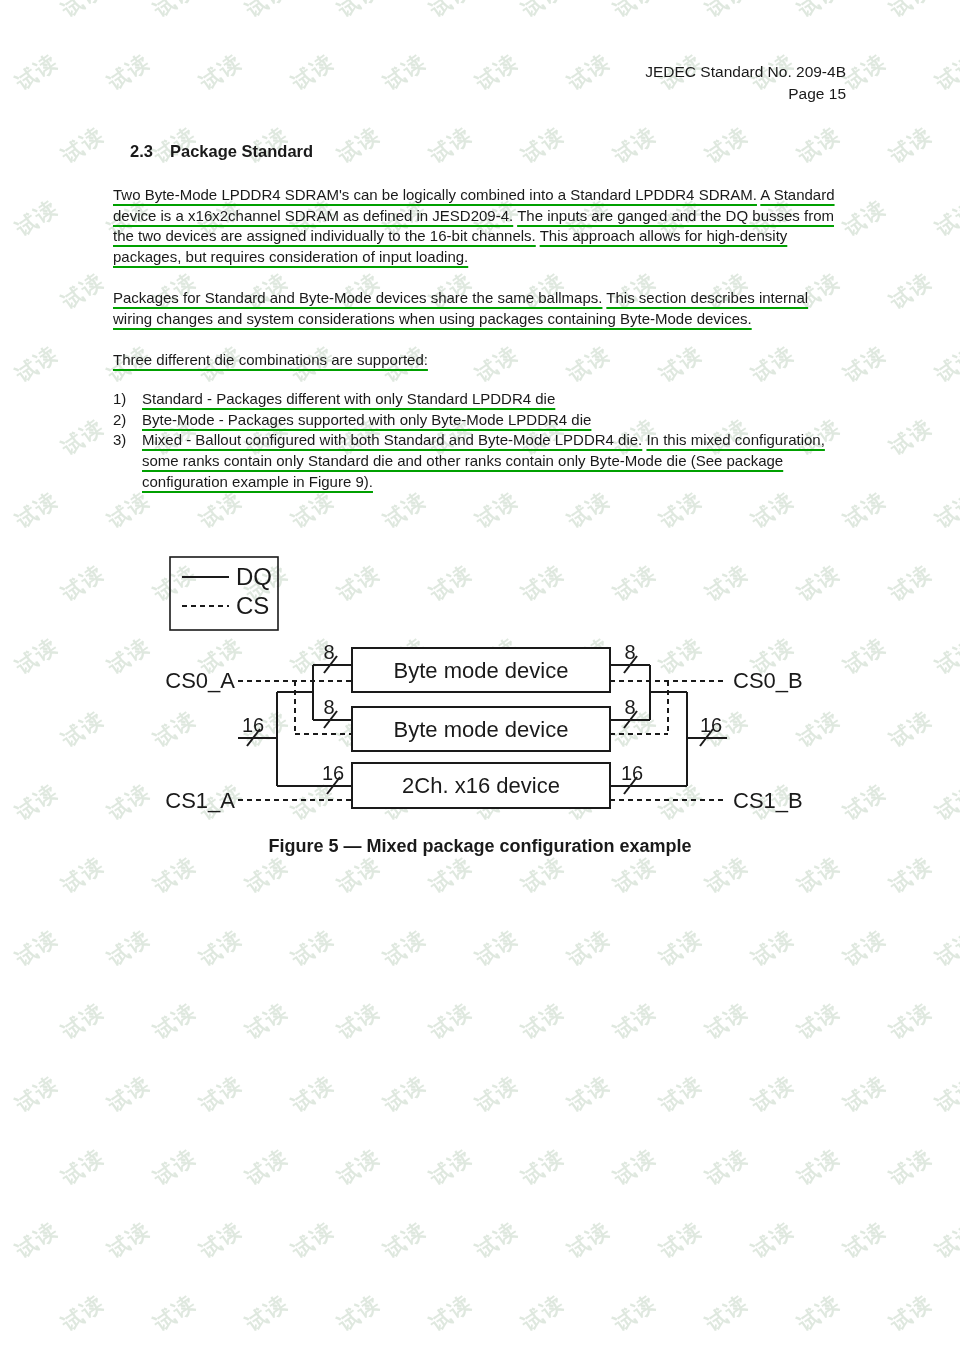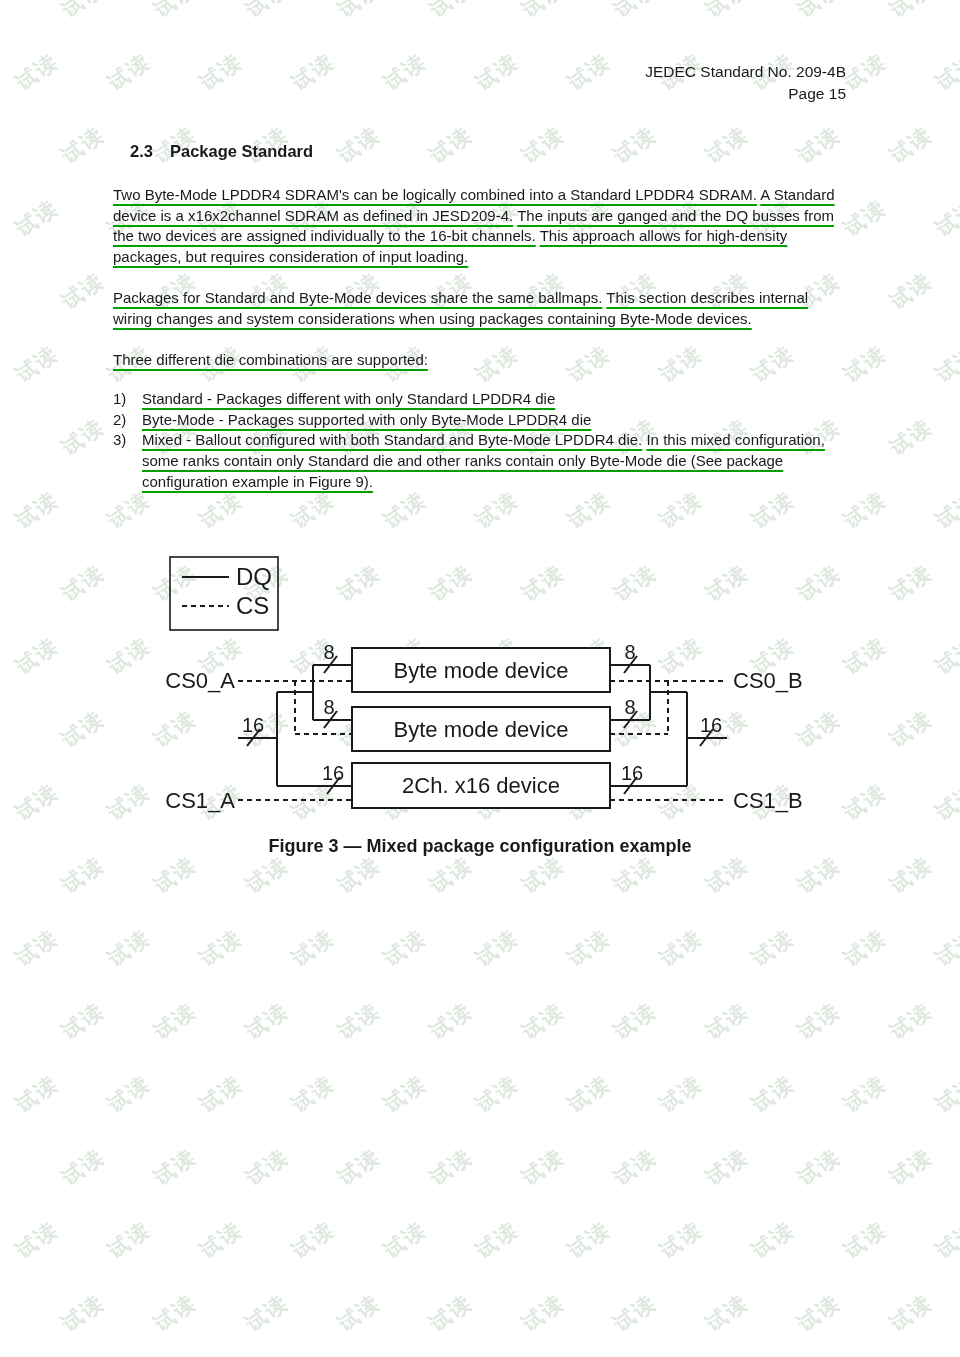--- a/index.html
+++ b/index.html
@@ -387,15 +387,15 @@
       <text x="329" y="174" font-size="20" text-anchor="middle">8</text>
       <text x="333" y="240" font-size="20" text-anchor="middle">16</text>
       <text x="253" y="192" font-size="20" text-anchor="middle">16</text>
       <text x="630" y="119" font-size="20" text-anchor="middle">8</text>
       <text x="630" y="174" font-size="20" text-anchor="middle">8</text>
       <text x="632" y="240" font-size="20" text-anchor="middle">16</text>
       <text x="711" y="192" font-size="20" text-anchor="middle">16</text>
     </g>
   </svg>
 
-  <div class="layer caption">Figure 3 — Mixed package configuration example</div>
+  <div class="layer caption">Figure 5 — Mixed package configuration example</div>
 
 </div>
 
 </body></html>

